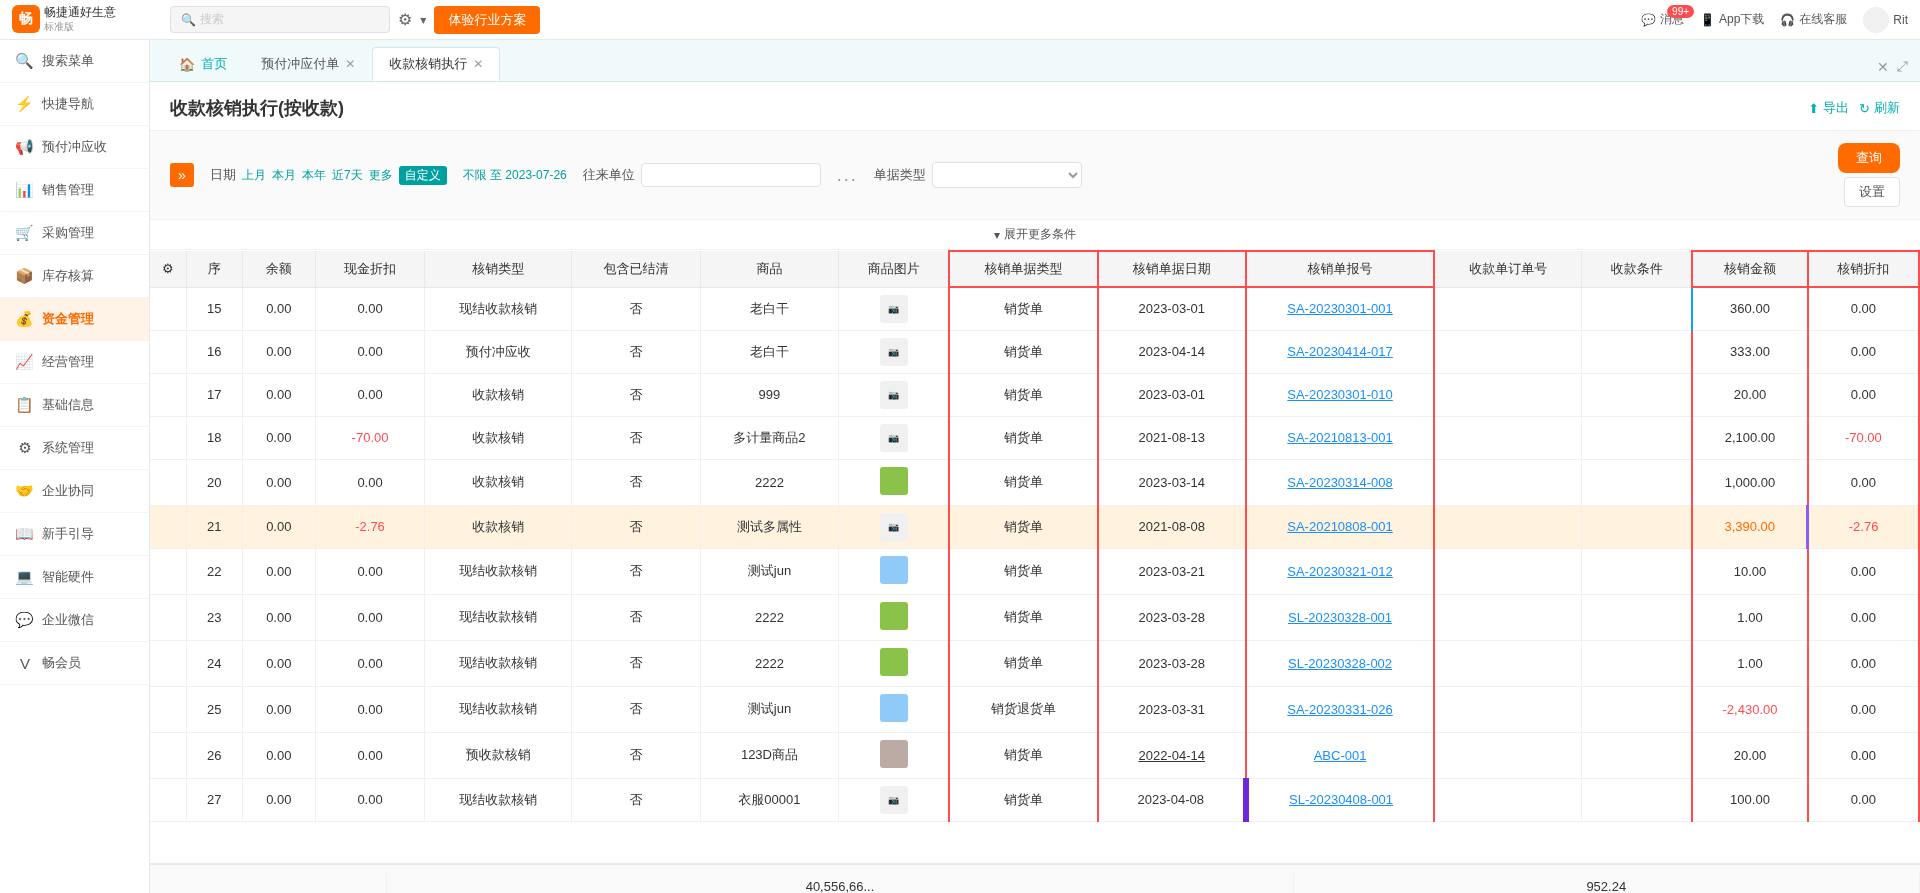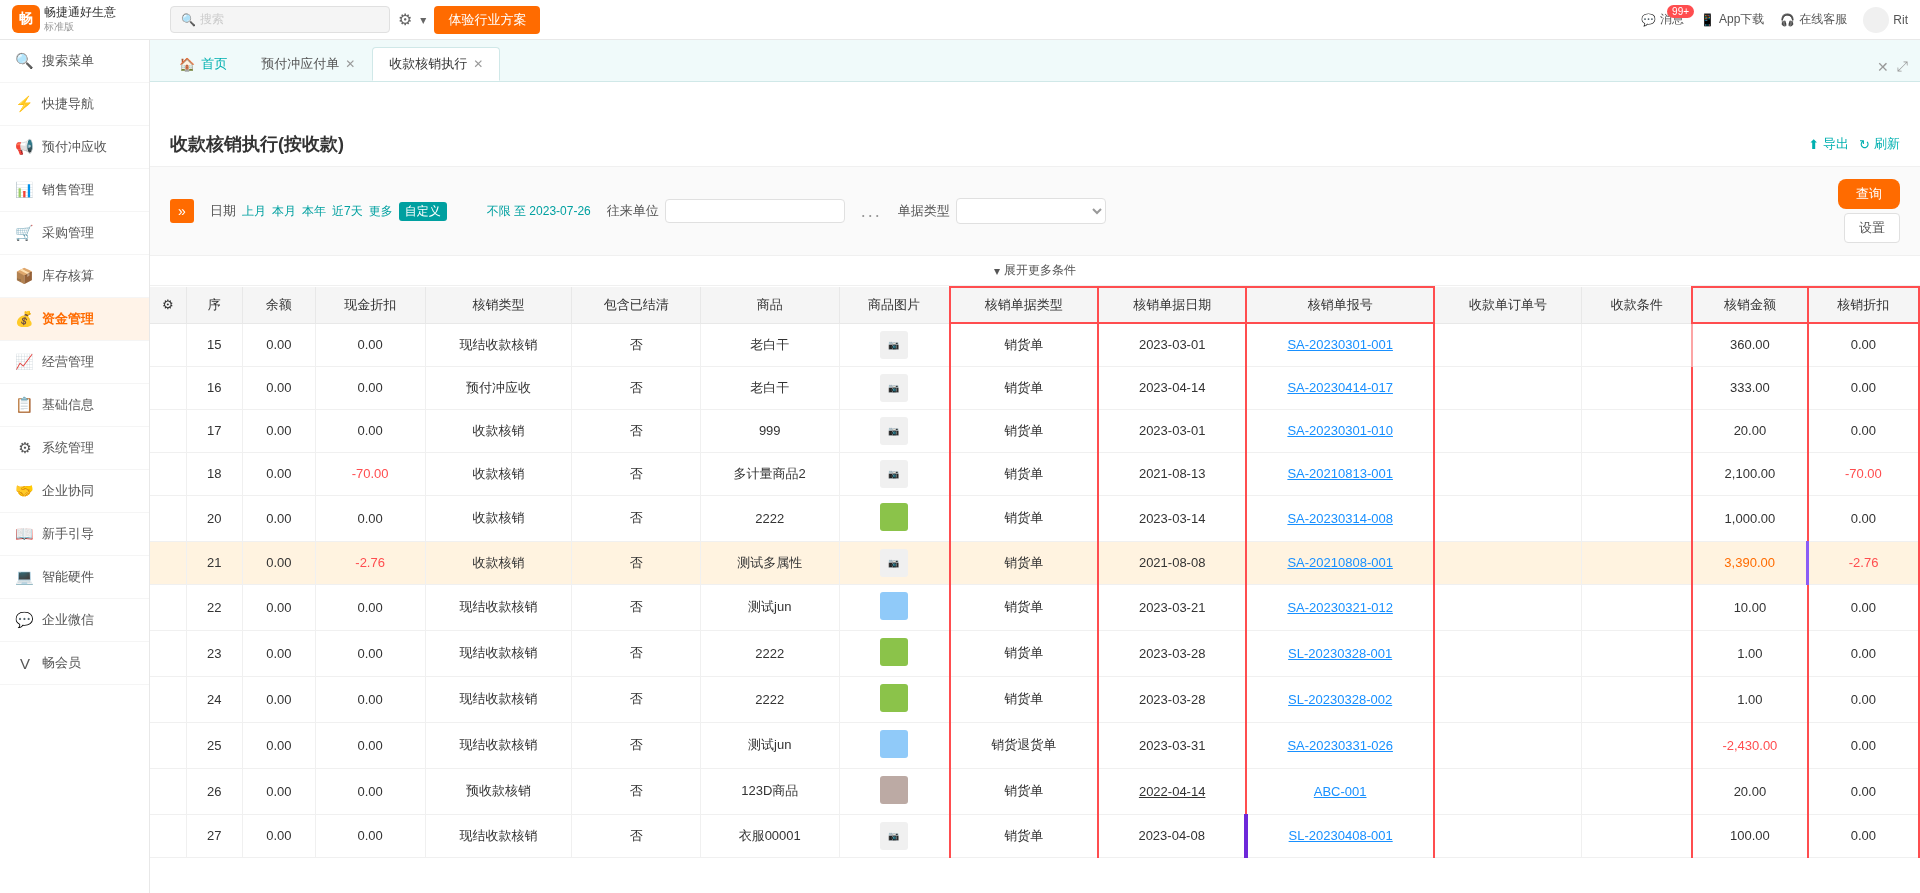--- a/index.html
+++ b/index.html
@@ -173,21 +173,20 @@
       padding: 0;
     }
 
     
     .page-header {
       display: flex;
       align-items: center;
       justify-content: space-between;
       padding: 14px 20px 10px;
       border-bottom: 1px solid #f0f0f0;
-      margin-top: 36px;
     }
     .page-title {
       font-size: 18px;
       font-weight: 600;
       color: #333;
     }
     .page-actions {
       display: flex;
       gap: 10px;
     }
@@ -516,21 +515,21 @@
         <div class="filter-group">
           <span class="filter-label">日期</span>
           <span class="filter-link">上月</span>
           <span class="filter-link">本月</span>
           <span class="filter-link">本年</span>
           <span class="filter-link">近7天</span>
           <span class="filter-link">更多</span>
           <span class="filter-link active">自定义</span>
         </div>
 
-        <div style="display:flex;flex-direction:column;align-items:flex-start;gap:2px;margin-left:24px;">
+        <div style="display:flex;flex-direction:column;align-items:flex-start;gap:2px;">
           <span class="filter-date-range">不限 至 2023-07-26</span>
         </div>
 
         <div class="filter-group">
           <span class="filter-label">往来单位</span>
           <input type="text" class="filter-input" style="">
         </div>
 
         <span class="dots-btn">...</span>
 
@@ -586,21 +585,21 @@
     <td>否</td>
     <td>老白干</td>
     <td style="text-align:center;"><div class="img-thumb" style="background:#f0f0f0;">
                       <span style="font-size:9px;color:#ccc;">📷</span>
                     </div></td>
     <td style="border-left:2px solid #ff4d4f;border-right:2px solid #ff4d4f;">销货单</td>
     <td style="border-left:2px solid #ff4d4f;border-right:2px solid #ff4d4f;">2023-03-01</td>
     <td style="border-left:2px solid #ff4d4f;border-right:2px solid #ff4d4f;"><span class="link-text">SA-20230301-001</span></td>
     <td></td>
     <td></td>
-    <td style="border-left:2px solid #fca5a5;border-right:2px solid #ff4d4f;">360.00</td>
+    <td style="border-left:2px solid #0ea5e9;border-right:2px solid #ff4d4f;">360.00</td>
     <td style="border-left:2px solid #ff4d4f;border-right:2px solid #ff4d4f;">0.00</td>
   </tr>
                 <tr>
     <td></td>
     <td>16</td>
     <td>0.00</td>
     <td style="">0.00</td>
     <td>预付冲应收</td>
     <td>否</td>
     <td>老白干</td>
@@ -779,21 +778,21 @@
     <td>27</td>
     <td>0.00</td>
     <td style="">0.00</td>
     <td>现结收款核销</td>
     <td>否</td>
     <td>衣服00001</td>
     <td style="text-align:center;"><div class="img-thumb" style="background:#f0f0f0;">
                       <span style="font-size:9px;color:#ccc;">📷</span>
                     </div></td>
     <td style="border-left:2px solid #ff4d4f;border-right:2px solid #ff4d4f;">销货单</td>
-    <td style="border-left:2px solid #ff4d4f;border-right:4px solid #6d28d9;border-radius:13px;">2023-04-08</td>
+    <td style="border-left:2px solid #ff4d4f;border-right:6px solid #6d28d9;border-radius:13px;">2023-04-08</td>
     <td style="border-left:2px solid #ff4d4f;border-right:2px solid #ff4d4f;"><span class="link-text">SL-20230408-001</span></td>
     <td></td>
     <td></td>
     <td style="border-left:2px solid #ff4d4f;border-right:2px solid #ff4d4f;">100.00</td>
     <td style="border-left:2px solid #ff4d4f;border-right:2px solid #ff4d4f;">0.00</td>
   </tr>
               </tbody>
           </table>
         </div>
 

